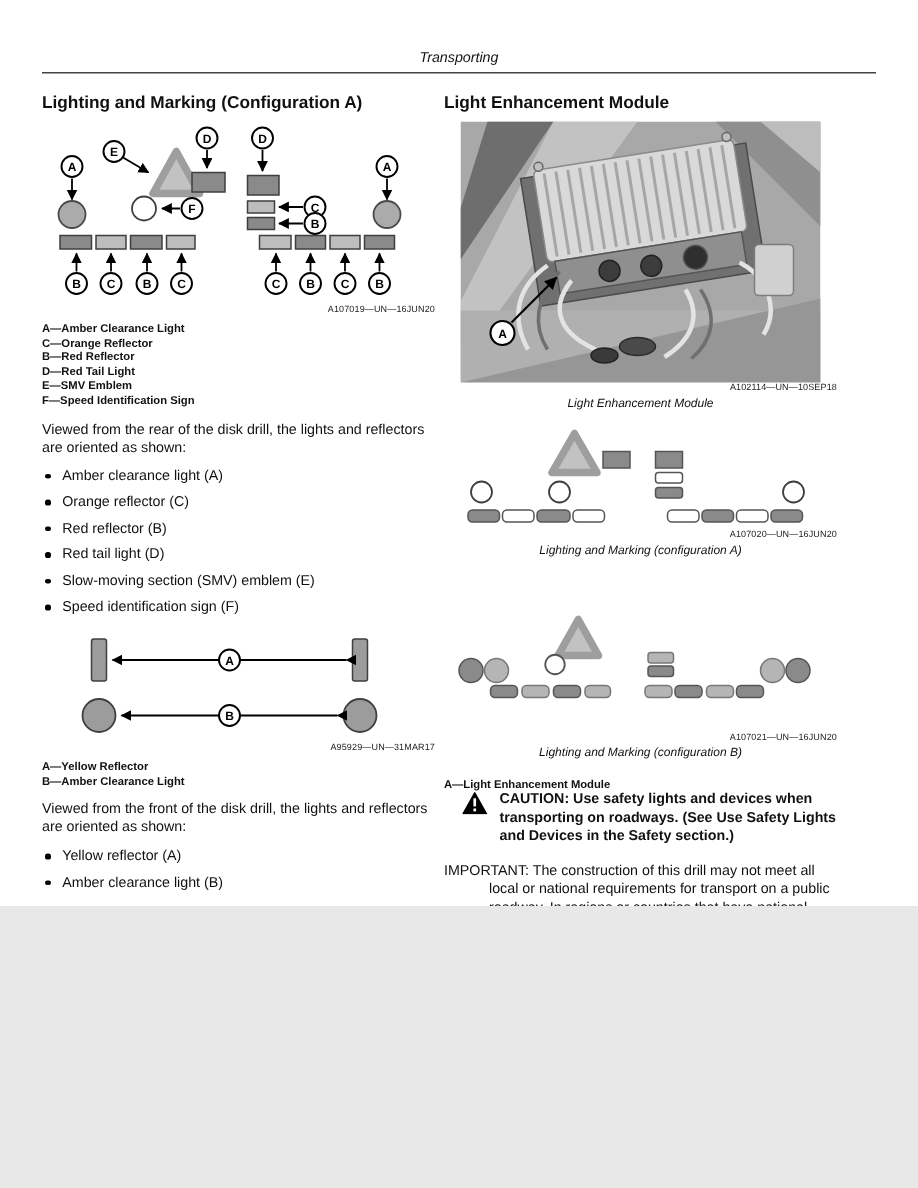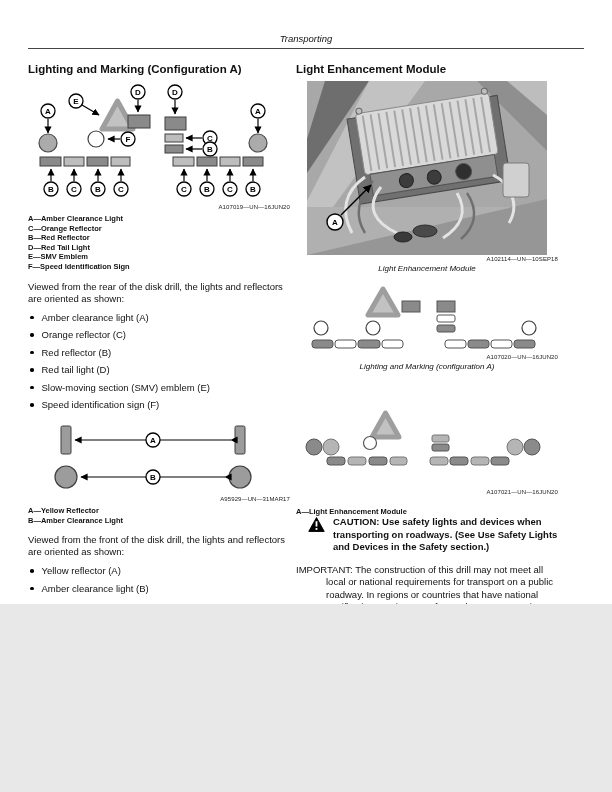--- a/index.html
+++ b/index.html
@@ -317,20 +317,21 @@
         <rect x="130" y="36" width="17" height="7" rx="2" fill="#b5b5b5" stroke="#777"></rect>
         <rect x="130" y="45" width="17" height="7" rx="2" fill="#8a8a8a" stroke="#555"></rect>
         <rect x="128" y="58" width="18" height="8" rx="3" fill="#b5b5b5" stroke="#777"></rect>
         <rect x="148" y="58" width="18" height="8" rx="3" fill="#8a8a8a" stroke="#555"></rect>
         <rect x="169" y="58" width="18" height="8" rx="3" fill="#b5b5b5" stroke="#777"></rect>
         <rect x="189" y="58" width="18" height="8" rx="3" fill="#8a8a8a" stroke="#555"></rect>
         <circle cx="213" cy="48" r="8" fill="#b5b5b5" stroke="#777"></circle>
         <circle cx="230" cy="48" r="8" fill="#8a8a8a" stroke="#555"></circle>
       </svg>
       <div class="figcode" style="margin-top:14px;">A107021—UN—16JUN20</div>
+      <div class="figcap">Lighting and Marking (configuration B)</div>
 
       <div class="legend-single">A—Light Enhancement Module</div>
 
       <div class="caution">
         <span class="cicon">
           <svg width="17" height="15" viewBox="0 0 17 15">
             <path d="M8.5 0.6 L16.2 14.4 H0.8 Z" fill="#000" stroke="#000" stroke-linejoin="round"></path>
             <rect x="7.6" y="4.2" width="1.8" height="5.4" fill="#fff"></rect>
             <rect x="7.6" y="11" width="1.8" height="1.9" fill="#fff"></rect>
           </svg>

